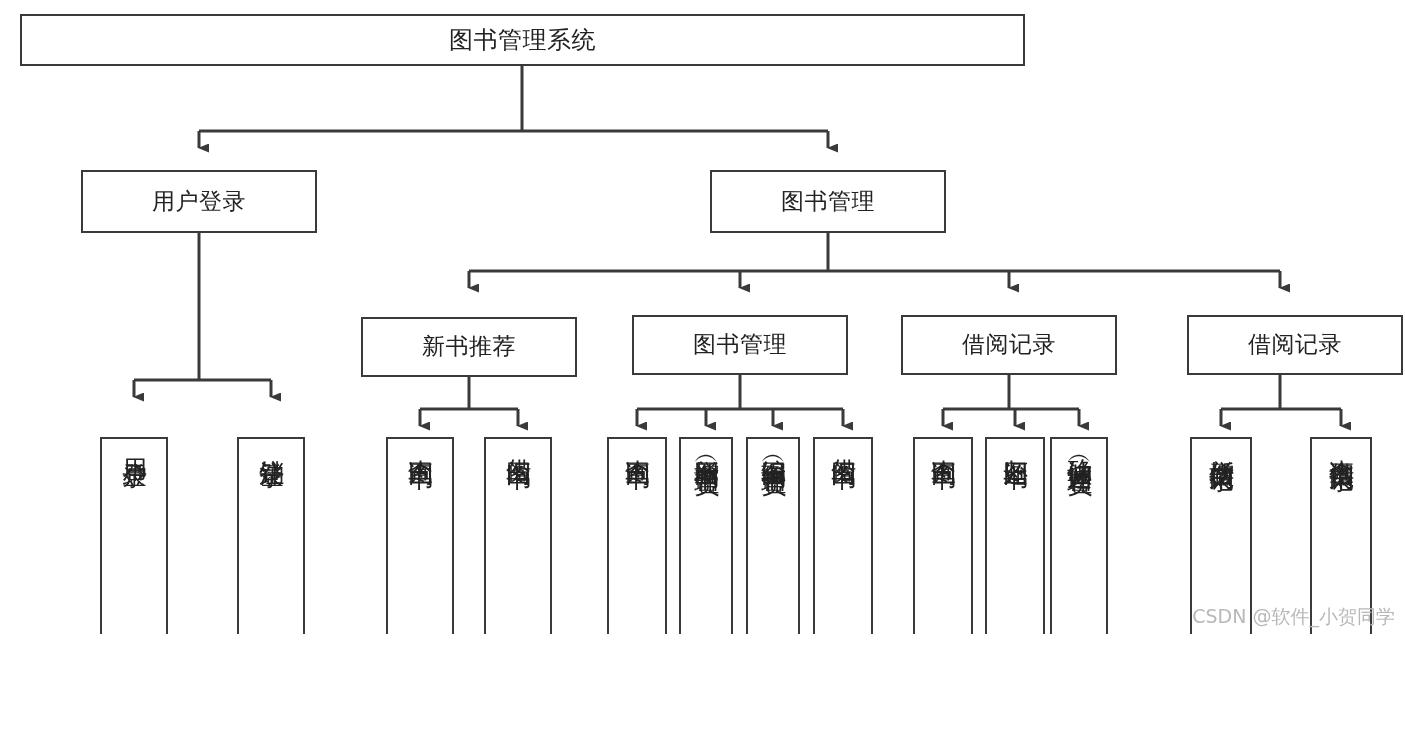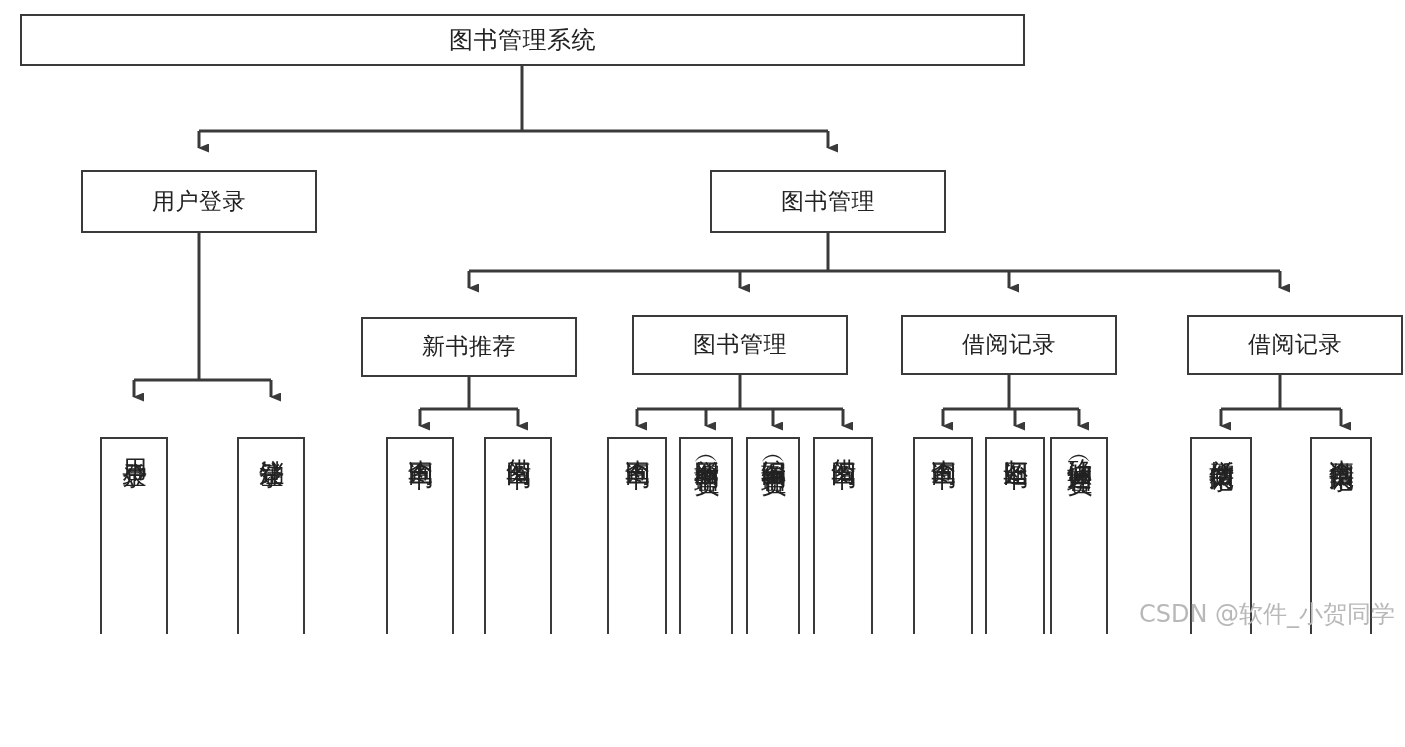--- a/index.html
+++ b/index.html
@@ -61,21 +61,21 @@
     text-orientation: upright;
     font-size: 25px;
     line-height: 1.05;
     letter-spacing: 2px;
     margin: 0 auto;
   }
   .watermark {
     position: absolute;
     right: 10px;
     bottom: 4px;
-    font-size: 24px;
+    font-size: 19px;
     color: #b8b8b8;
     white-space: nowrap;
     z-index: 5;
     font-family: "DejaVu Sans", "Liberation Sans", sans-serif;
   }
 </style>
 </head>
 <body>
 
 <div id="canvas">

